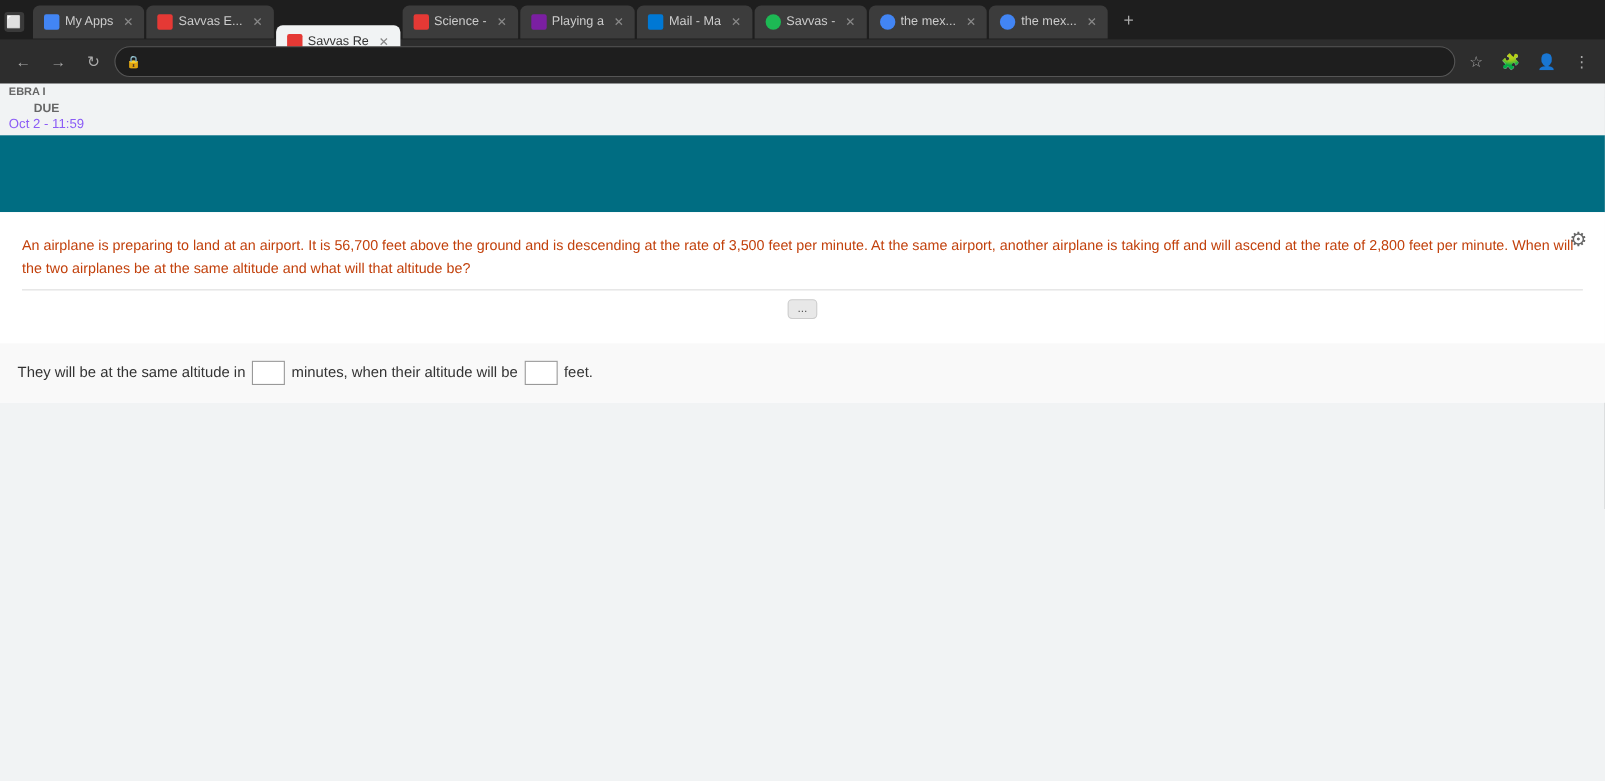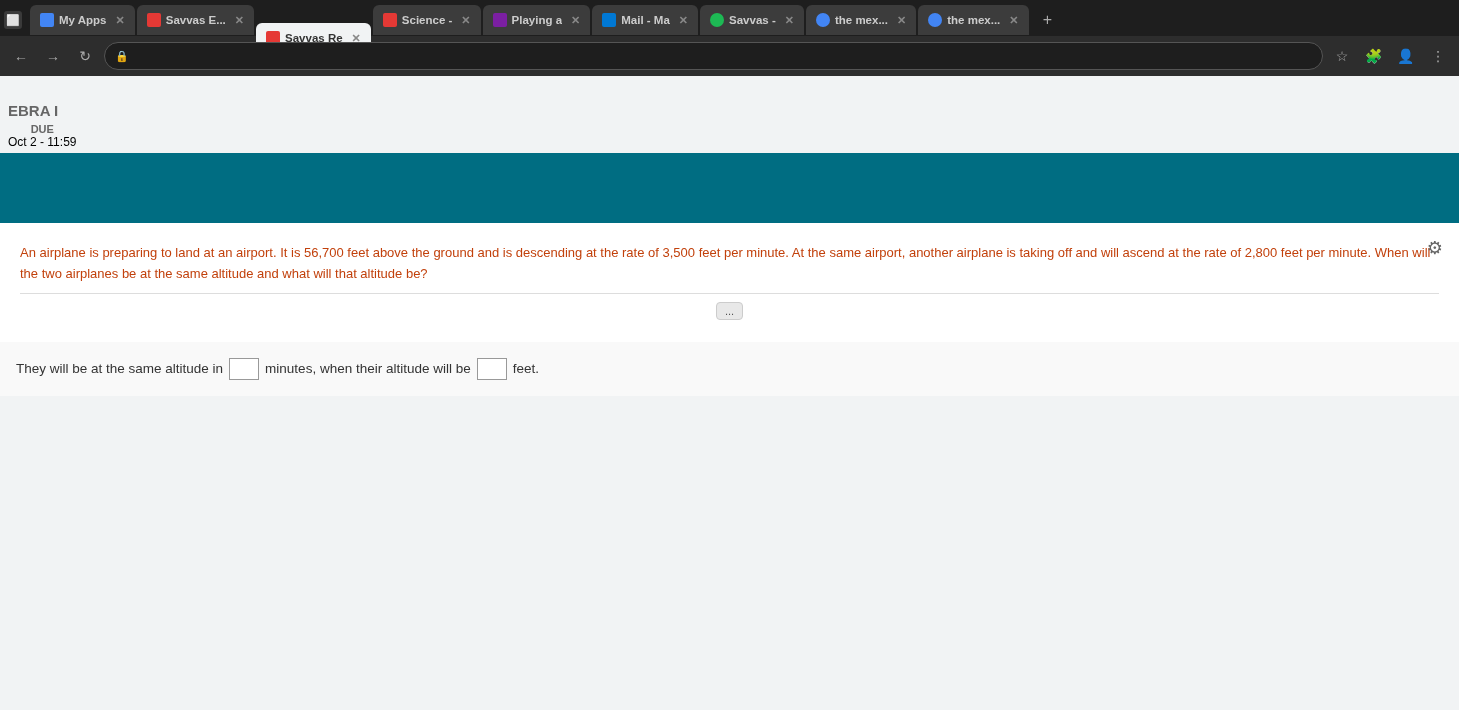--- a/index.html
+++ b/index.html
@@ -49,21 +49,20 @@
       padding: 15px 10px;
       background: #3c3c3c;
       border-radius: 6px 6px 0 0;
       font-size: 12px;
       color: #ccc;
       white-space: nowrap;
       gap: 5px;
       cursor: pointer;
       min-width: 80px;
       max-width: 160px;
-      font-weight: bold;
     }
     .tab.active {
       background: #f1f3f4;
       color: #333;
       margin-top: 36px;
     }
     .tab-icon {
       width: 14px;
       height: 14px;
       border-radius: 2px;
@@ -334,27 +333,27 @@
     <button class="browser-action-btn">☆</button>
     <button class="browser-action-btn">🧩</button>
     <button class="browser-action-btn">👤</button>
     <button class="browser-action-btn">⋮</button>
   </div>
 </div>
 
 <div class="page-content">
 
   <div style="background:#f1f3f4; padding:2px 8px 0 8px; display:flex; justify-content:space-between; align-items:center;">
-    <span style="font-size:15px; color:#666; font-weight:bold;margin-top:24px;">EBRA I</span>
+    <span style="font-size:10px; color:#666; font-weight:bold;">EBRA I</span>
   </div>
 
   <div style="background:#f1f3f4; padding:4px 8px 4px 8px; display:flex; justify-content:space-between; align-items:center;">
     <div style="text-align:center;">
       <div style="font-size:11px; color:#666; font-weight:bold;">DUE</div>
-      <div style="font-size:12px; color:#000000;">Oct 2 - 11:59</div>
+      <div style="font-size:12px; color:#8b5cf6;">Oct 2 - 11:59</div>
     </div>
   </div>
 
   <div class="teal-banner"></div>
 
   <div class="white-content">
     <div class="question-container">
       <div class="settings-icon-area">
         <span class="settings-icon">⚙</span>
       </div>

